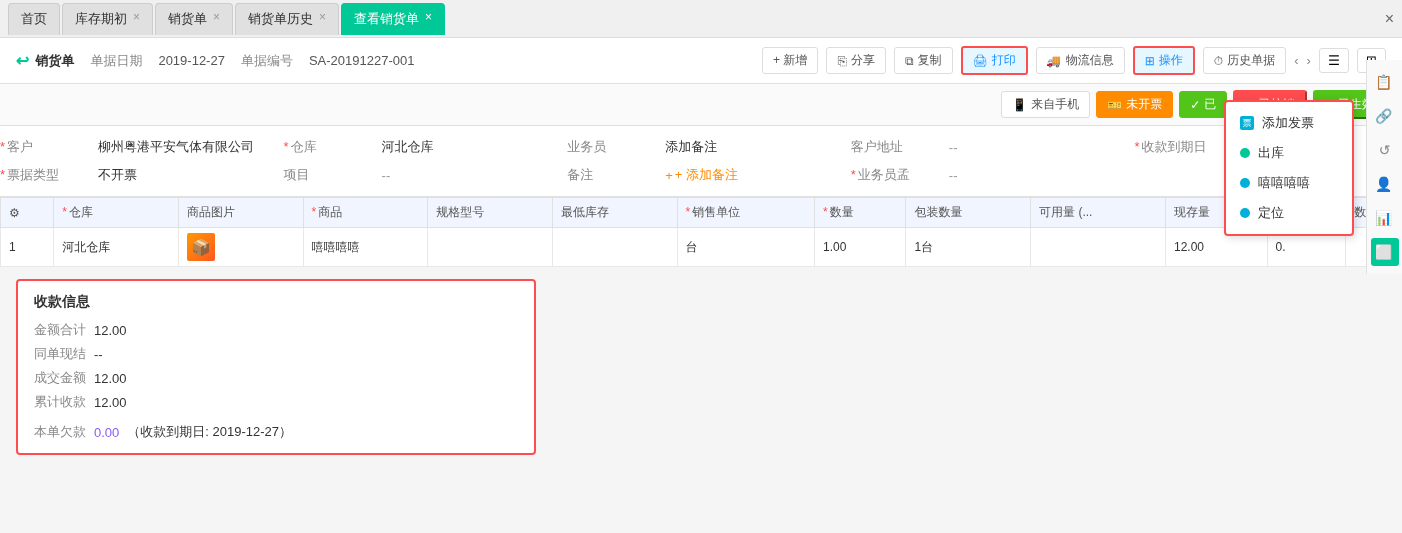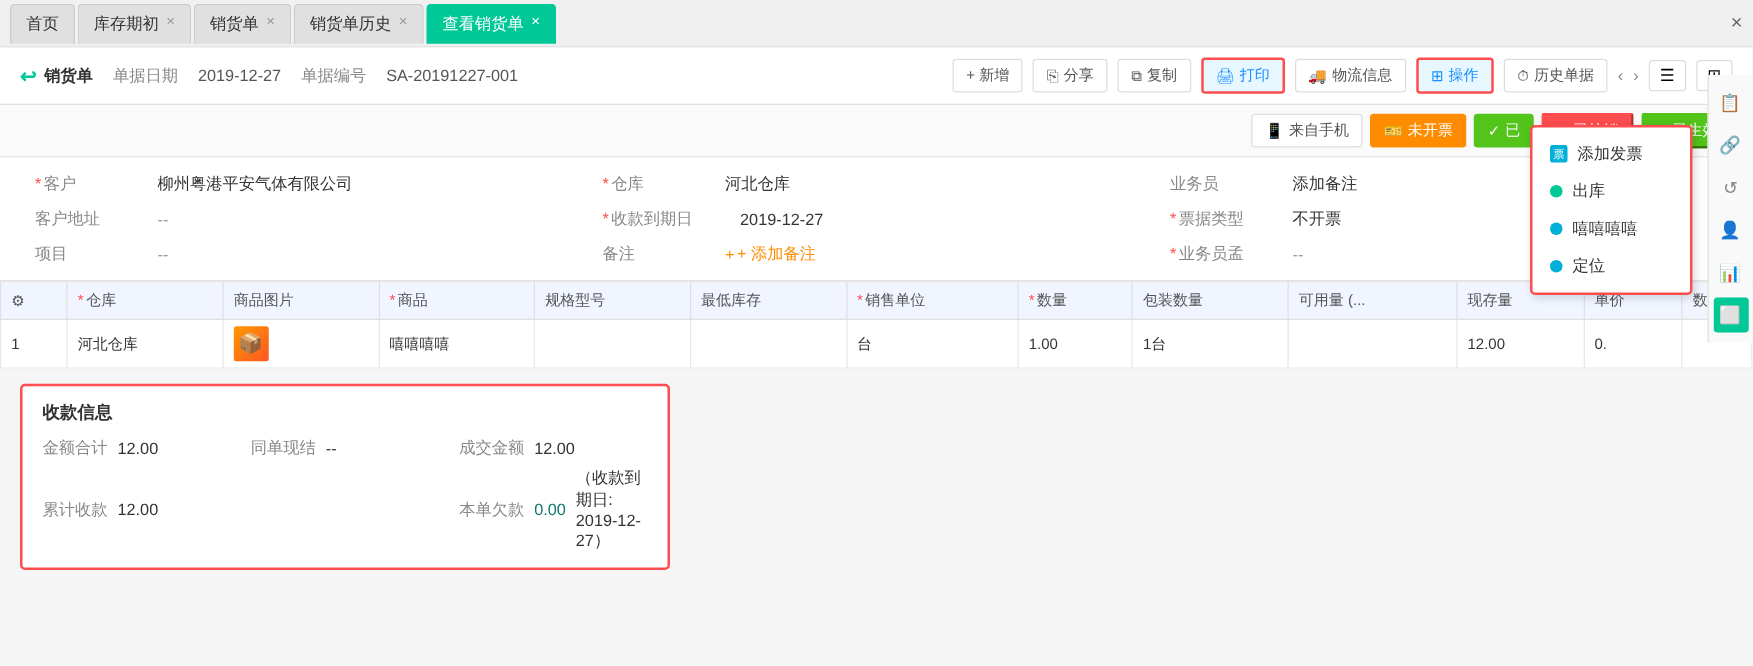--- a/index.html
+++ b/index.html
@@ -51,21 +51,21 @@
     .btn-toolbar {
       display: flex; align-items: center; gap: 4px; padding: 4px 10px;
       border: 1px solid #ddd; border-radius: 3px; background: #fff;
       cursor: pointer; font-size: 12px; color: #555;
     }
     .btn-toolbar.btn-orange { background: #ff8c00; color: #fff; border-color: #ff8c00; }
     .toolbar-right { margin-left: auto; display: flex; gap: 6px; align-items: center; }
 
     
     .form-area {
-      background: #fff; padding: 12px 28px; display: grid; grid-template-columns: 1fr 1fr 1fr;
+      background: #fff; padding: 12px 0; display: grid; grid-template-columns: 1fr 1fr 1fr 1fr 1fr;
       gap: 10px 16px; border-bottom: 1px solid #e0e0e0;
     }
     .form-row { display: flex; align-items: center; gap: 6px; }
     .form-label { color: #888; white-space: nowrap; min-width: 60px; }
     .form-label.required::before { content: '*'; color: #ff4d4f; margin-right: 2px; }
     .form-value { color: #333; margin-left: 32px; }
     .form-value.add-link { color: #ff8c00; cursor: pointer; display: flex; align-items: center; gap: 2px; }
     .form-value.dash { color: #999; }
 
     
@@ -77,25 +77,25 @@
     tr.subtotal-row td { background: #fffbe6; color: #888; }
     .th-required::before { content: '*'; color: #ff4d4f; margin-right: 2px; }
     .product-img { width: 28px; height: 28px; background: linear-gradient(135deg, #ff9800, #ff5722); border-radius: 2px; display: flex; align-items: center; justify-content: center; color: #fff; font-size: 16px; }
 
     
     .payment-section {
       margin: 12px 16px; border: 2px solid #ff4d4f; border-radius: 4px;
       padding: 12px 16px; background: #fff; max-width: 520px;
     }
     .payment-title { font-weight: bold; margin-bottom: 10px; font-size: 14px; }
-    .payment-grid { display: grid; grid-template-columns: 1fr 1fr 1fr; gap: 6px 16px; }
+    .payment-grid { display: grid; grid-template-columns: 1fr; gap: 6px 16px; }
     .payment-row { display: flex; gap: 8px; align-items: center; }
     .payment-label { color: #888; white-space: nowrap; }
     .payment-value { color: #333; }
-    .payment-value.red { color: #0f766e; }
+    .payment-value.red { color: #8b5cf6; }
 
     
     .right-sidebar {
       position: fixed; right: 0; top: 60px; width: 36px; background: #f9f9f9;
       border-left: 1px solid #e0e0e0; display: flex; flex-direction: column;
       align-items: center; padding: 8px 0; gap: 6px;
     }
     .sidebar-icon { width: 28px; height: 28px; display: flex; align-items: center; justify-content: center; cursor: pointer; color: #888; border-radius: 3px; font-size: 14px; }
     .sidebar-icon.teal { background: #00c896; color: #fff; }
 

